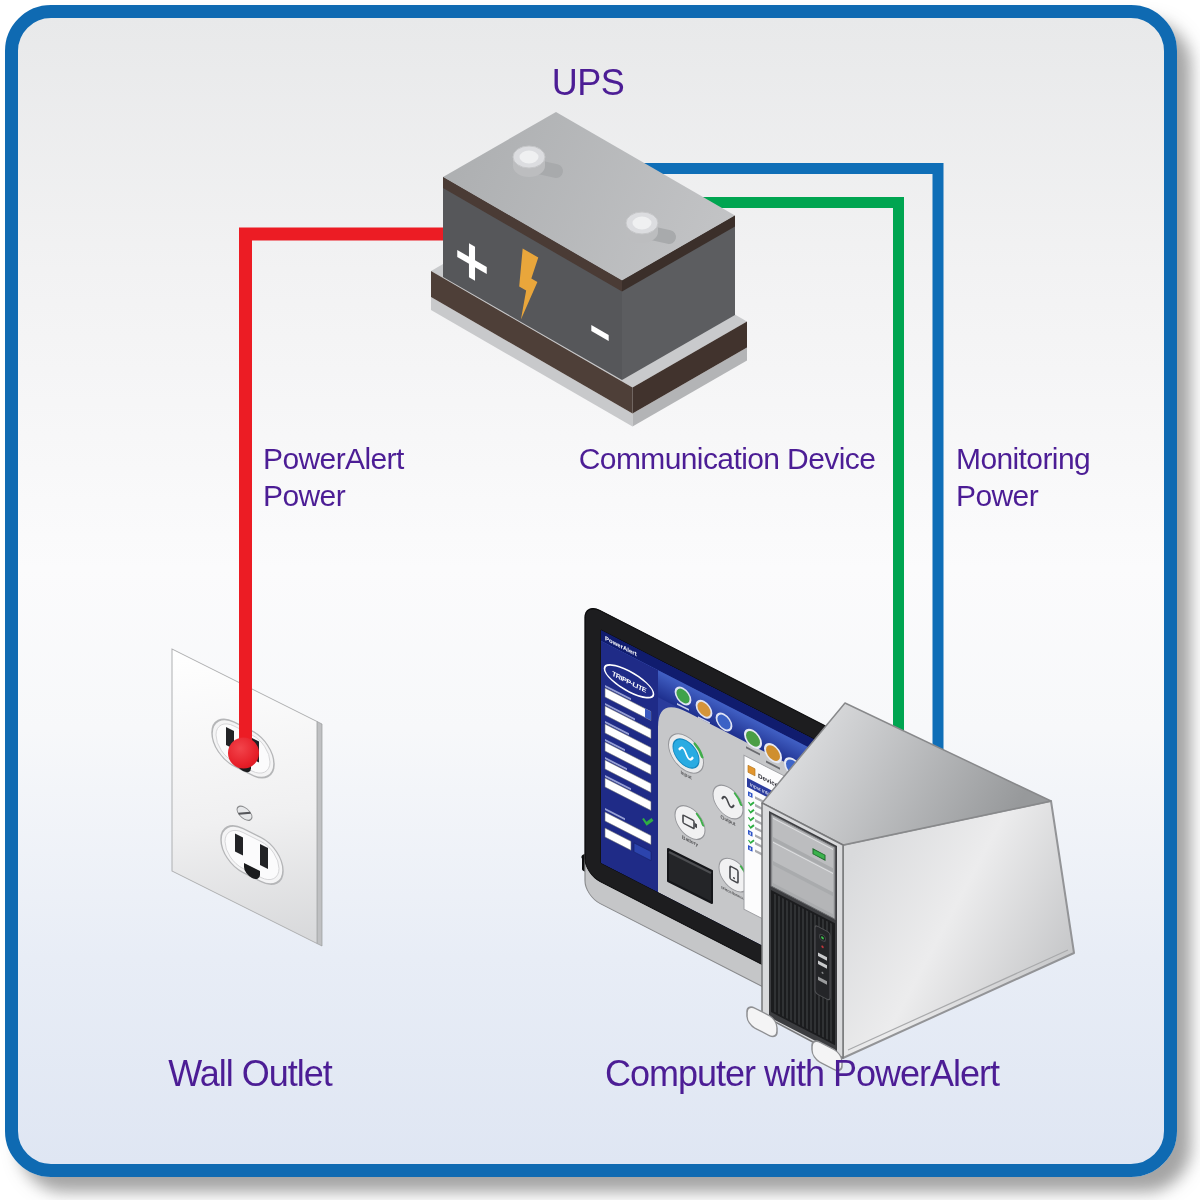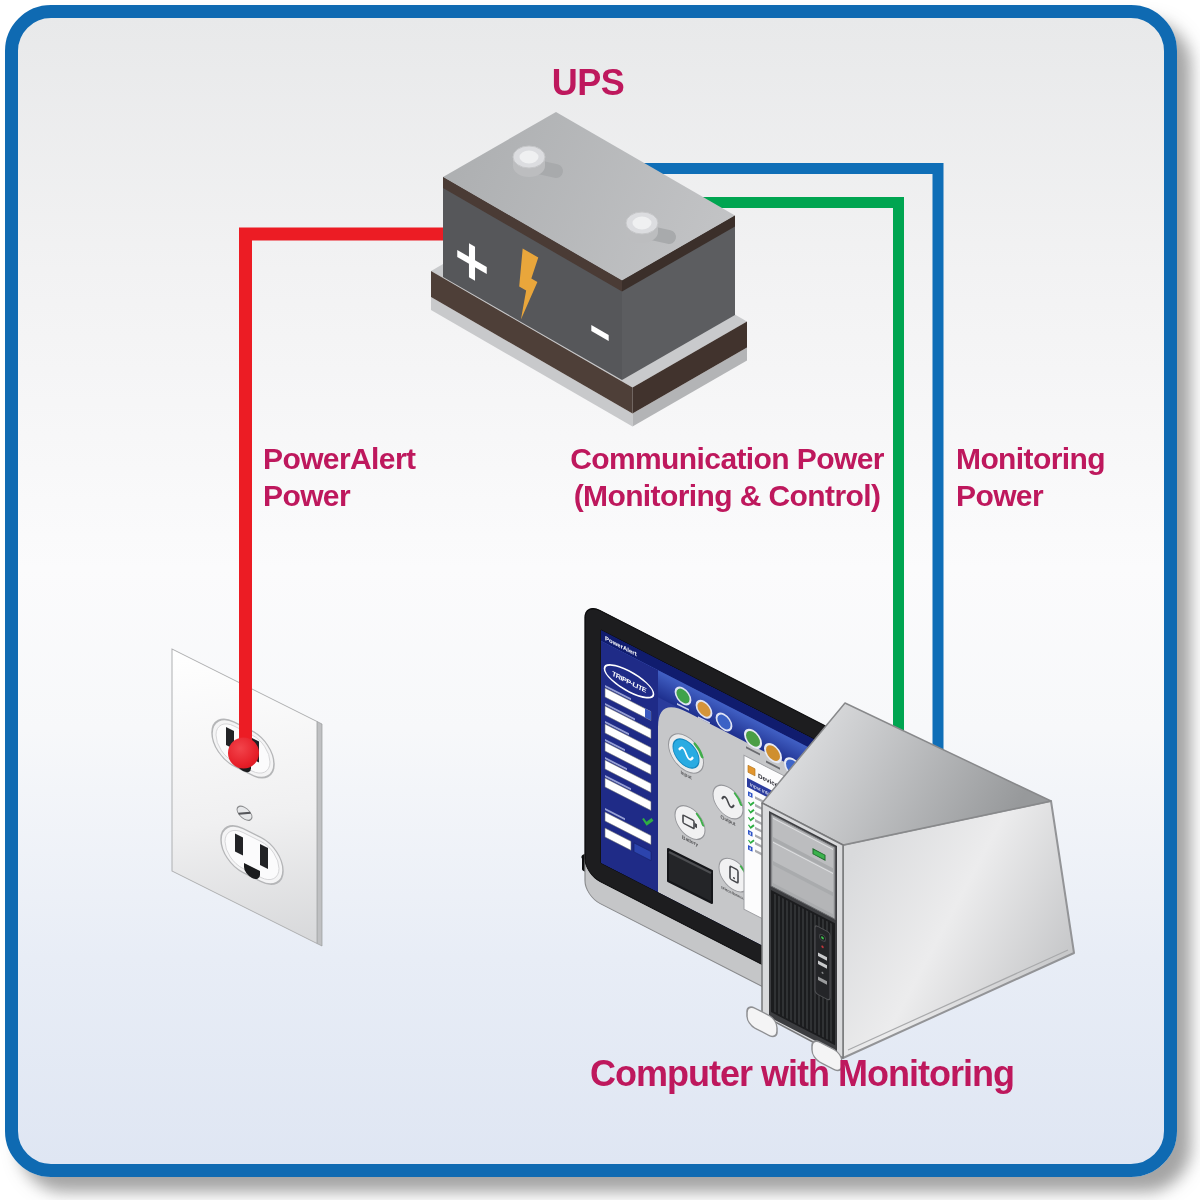--- a/index.html
+++ b/index.html
@@ -3,21 +3,21 @@
 <meta charset="utf-8">
 <style>
   html,body{margin:0;padding:0;background:#ffffff;}
   #stage{position:relative;width:1200px;height:1200px;overflow:hidden;
          font-family:"Liberation Sans",sans-serif;background:#ffffff;}
   .frame{position:absolute;left:5px;top:5px;width:1146px;height:1146px;
          border:13px solid #0f6ab2;border-radius:46px;
          background:linear-gradient(180deg,#e8e9ea 0%,#f2f2f3 22%,#fbfbfc 48%,#f7f8fa 62%,#e8edf6 82%,#dfe6f3 100%);
          box-shadow:14px 15px 16px rgba(90,90,90,.55);}
   svg.art{position:absolute;left:0;top:0;}
-  .lbl{position:absolute;color:#be185d;font-weight:700;white-space:nowrap;}
+  .lbl{position:absolute;color:#4c1d95;font-weight:400;white-space:nowrap;}
   .lbl-ups{font-size:36px;letter-spacing:-.5px;text-align:center;}
   .lbl-mid{font-size:30px;line-height:37px;letter-spacing:-.6px;}
   .lbl-mid.ctr{text-align:center;}
   .lbl-big{font-size:36px;letter-spacing:-1px;text-align:center;}
   .scr-txt{font-family:"Liberation Sans",sans-serif;}
 </style>
 </head>
 <body>
 
 <div id="stage">
@@ -284,24 +284,24 @@
   </svg>
 
   <div class="lbl lbl-ups" style="left:438px;top:62px;width:300px;">UPS</div>
 
   <div class="lbl lbl-mid" style="left:263px;top:440px;">
     <div>PowerAlert</div>
     <div>Power</div>
   </div>
 
   <div class="lbl lbl-mid ctr" style="left:527px;top:440px;width:400px;">
-    <div>Communication Power</div>
-    <div>(Monitoring &amp; Control)</div>
+    <div>Communication Device</div>
   </div>
 
   <div class="lbl lbl-mid" style="left:956px;top:440px;">
     <div>Monitoring</div>
     <div>Power</div>
   </div>
 
-
-  <div class="lbl lbl-big" style="left:552px;top:1053px;width:500px;">Computer with Monitoring</div>
+  <div class="lbl lbl-big" style="left:100px;top:1053px;width:300px;">Wall Outlet</div>
+
+  <div class="lbl lbl-big" style="left:552px;top:1053px;width:500px;">Computer with PowerAlert</div>
 </div>
 
 </body></html>

